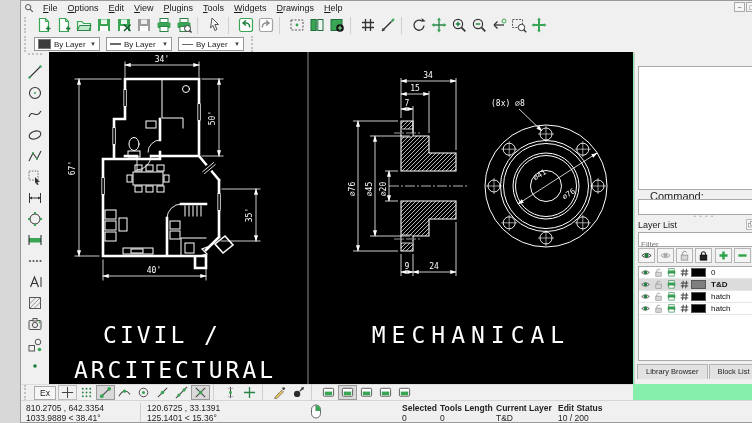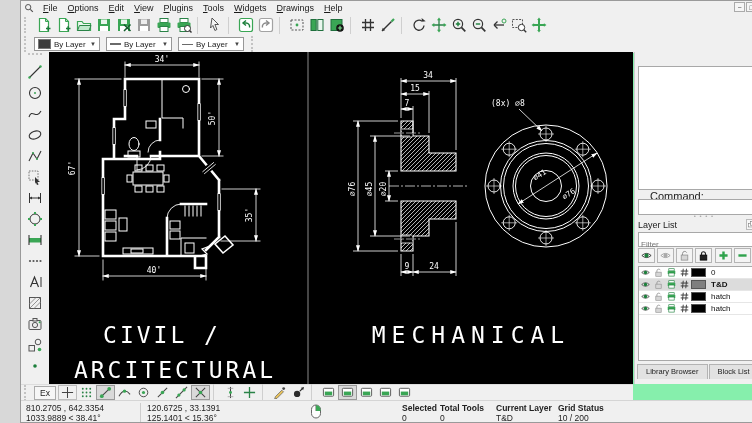--- a/index.html
+++ b/index.html
@@ -1036,21 +1036,21 @@
     <div class="coord" style="left:5px"><span>810.2705 , 642.3354</span>
 <span>1033.9889 &lt; 38.41°</span></div>
     <i class="vline" style="left:119px"></i>
     <div class="coord" style="left:126px"><span>120.6725 , 33.1391</span>
 <span>125.1401 &lt; 15.36°</span></div>
     <svg class="mouseic" viewBox="0 0 12 15">
         <use href="#sy-mouse"></use>
       </svg>
     <span class="slab" style="left:381px">Selected</span>
     <span class="sval" style="left:381px">0</span>
-    <span class="slab" style="left:419px">Total Tools</span>
+    <span class="slab" style="left:419px">Tools Length</span>
     <span class="sval" style="left:419px">0</span>
     <span class="slab" style="left:475px">Current Layer</span>
     <span class="sval" style="left:475px">T&amp;D</span>
-    <span class="slab" style="left:537px">Grid Status</span>
+    <span class="slab" style="left:537px">Edit Status</span>
     <span class="sval" style="left:537px">10 / 200</span>
   </div>
 
 </div>
 
 </body></html>

